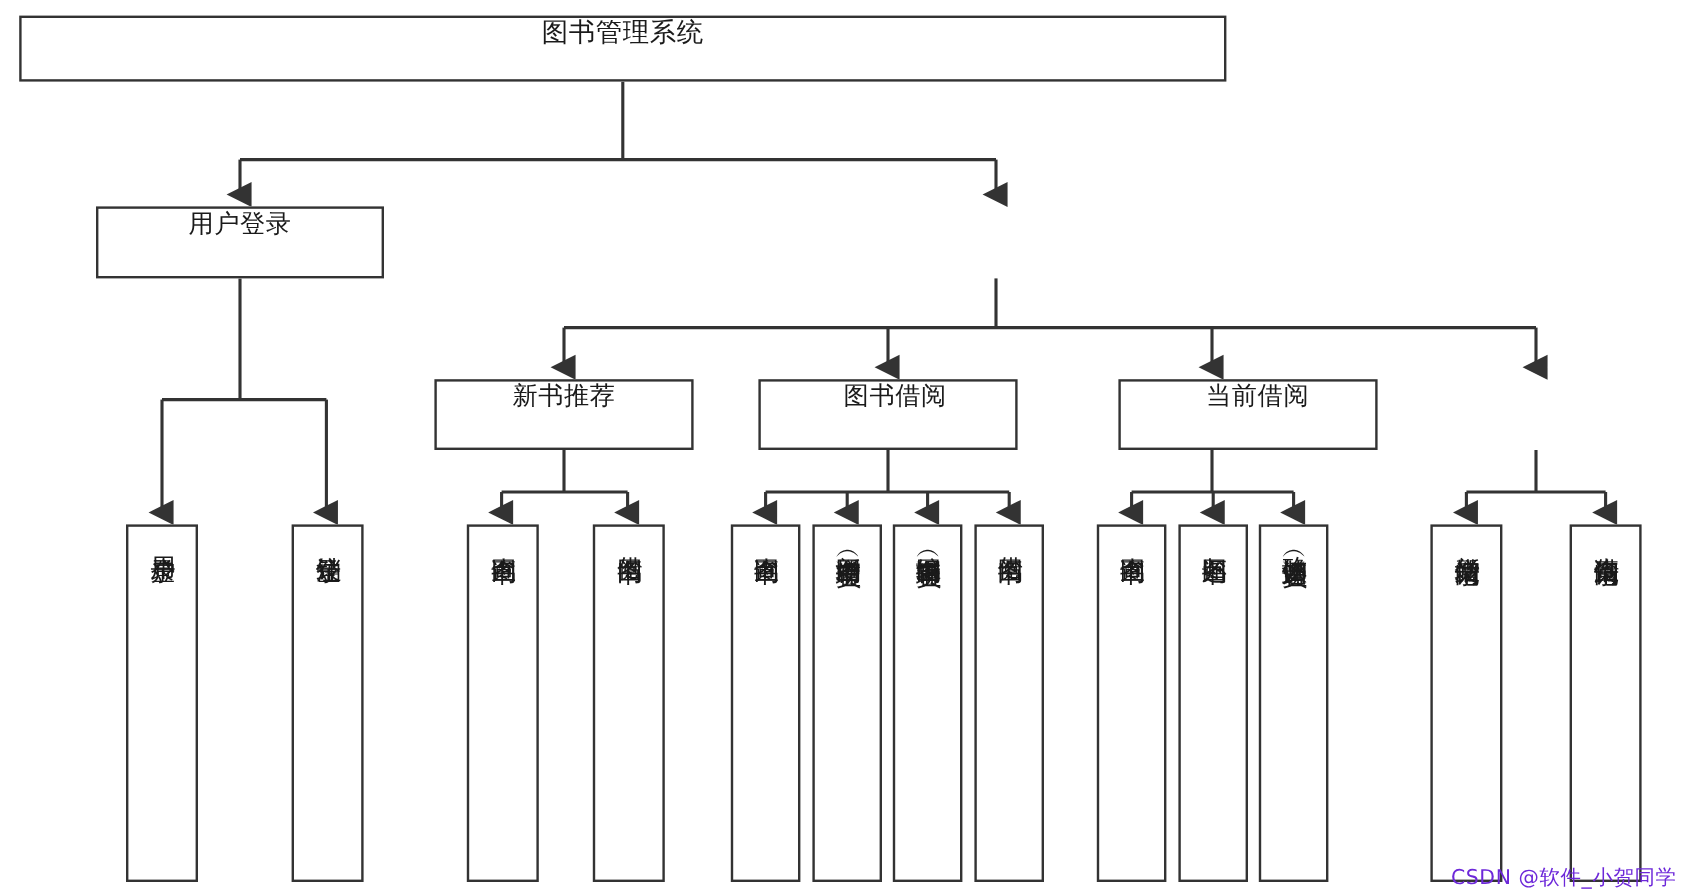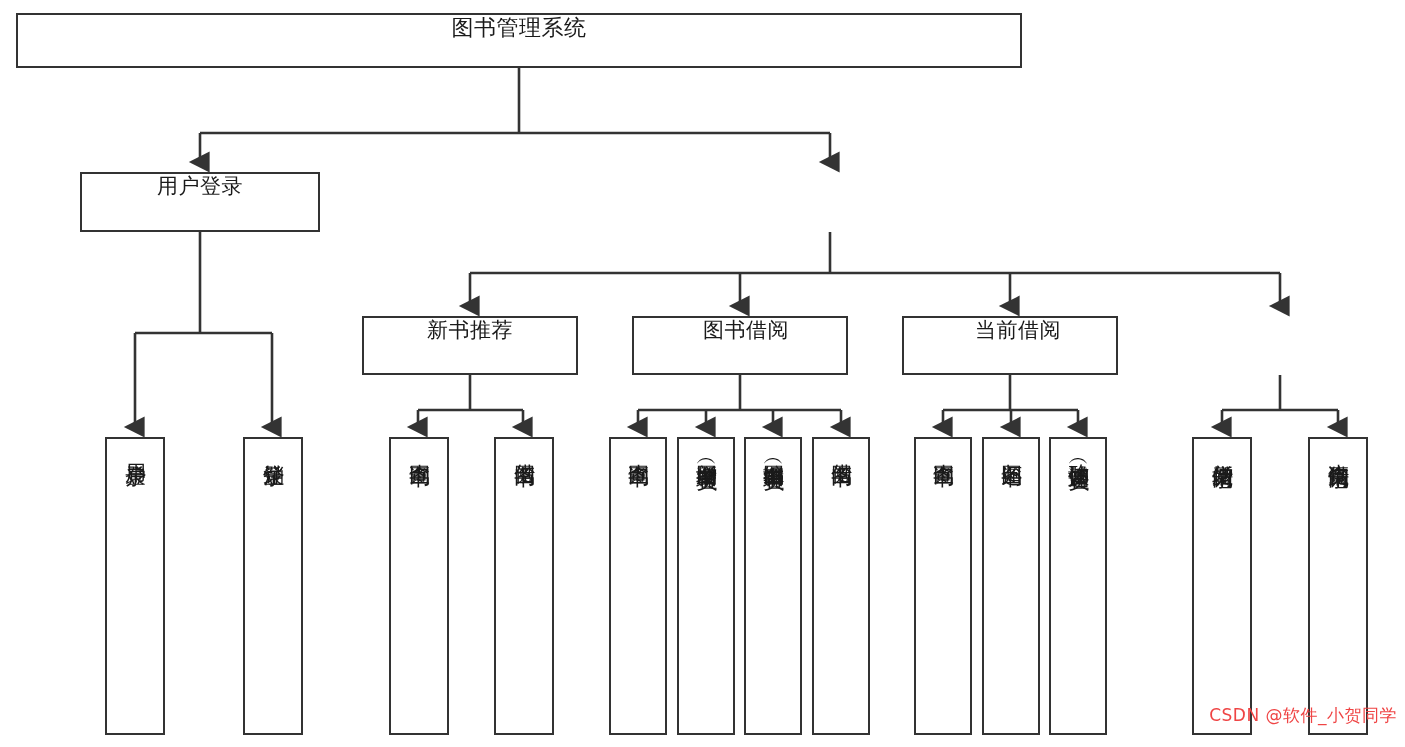--- a/index.html
+++ b/index.html
@@ -58,23 +58,23 @@
     writing-mode: vertical-rl;
     text-orientation: upright;
     font-size: 21px;
     line-height: 1.32;
     letter-spacing: 1px;
     white-space: nowrap;
   }
   .watermark {
     position: absolute;
     right: 8px;
-    bottom: 20px;
+    bottom: 4px;
     font-size: 17px;
-    color: #ef4444;
+    color: #6d28d9;
     letter-spacing: 0.5px;
     z-index: 5;
     font-family: "DejaVu Sans", "Liberation Sans", sans-serif;
   }
 </style>
 </head>
 <body>
 
 <div id="canvas">
 
@@ -136,21 +136,21 @@
   <div class="node horizontal" style="left:80px; top:172px; width:240px; height:60px;">
     <span class="label">用户登录</span>
   </div>
 
   <div class="node horizontal" style="left:362px; top:316px; width:216px; height:59px;">
     <span class="label">新书推荐</span>
   </div>
   <div class="node horizontal" style="left:632px; top:316px; width:216px; height:59px;padding-left:12px;">
     <span class="label">图书借阅</span>
   </div>
-  <div class="node horizontal" style="left:902px; top:316px; width:216px; height:59px;padding-left:16px;">
+  <div class="node horizontal" style="left:932px; top:316px; width:216px; height:59px;padding-left:16px;">
     <span class="label">当前借阅</span>
   </div>
 
   <div class="node vertical" style="left:105px; top:437px; width:60px; height:298px;">
     <span class="label">用户登录</span>
   </div>
   <div class="node vertical" style="left:243px; top:437px; width:60px; height:298px;">
     <span class="label">注销登录</span>
   </div>
 

